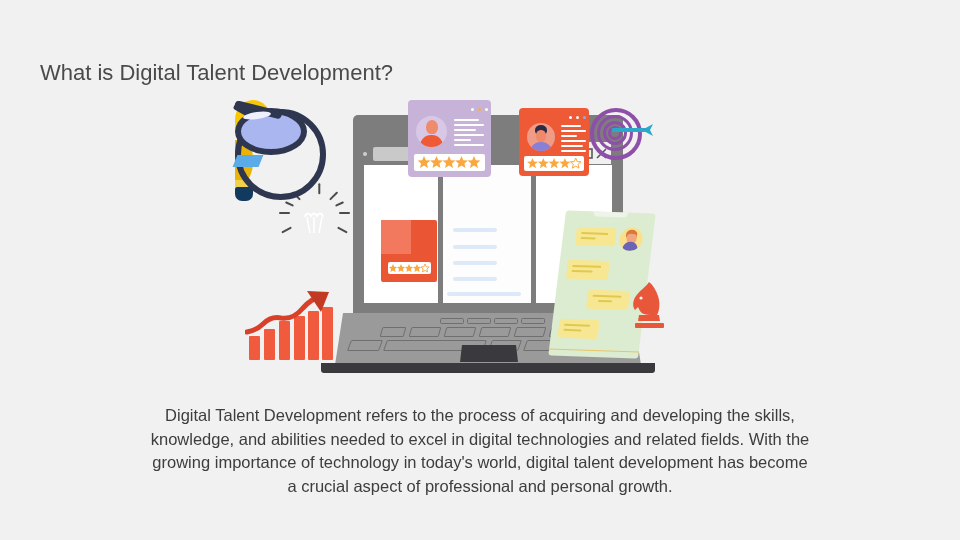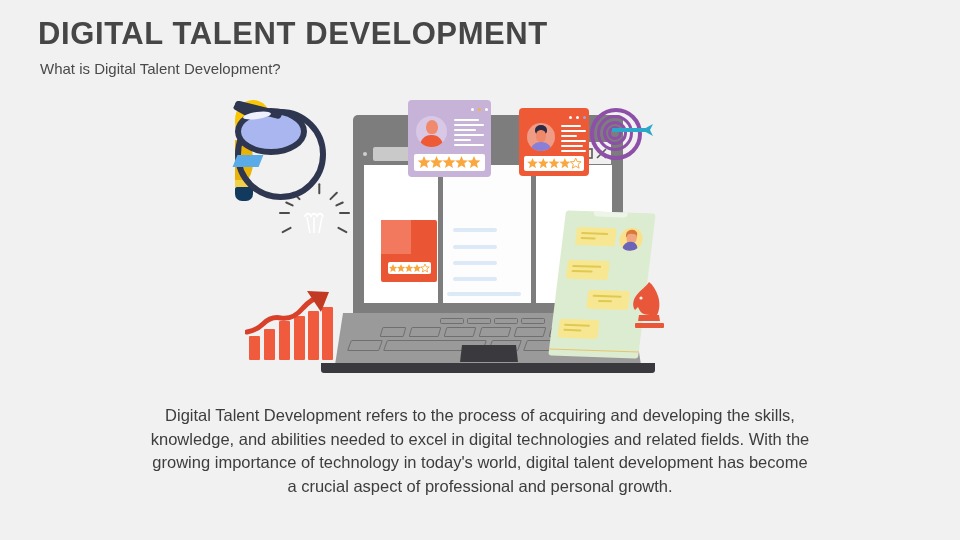--- a/index.html
+++ b/index.html
@@ -28,21 +28,21 @@
     font-size: 31px;
     font-weight: bold;
     letter-spacing: 0.6px;
     color: #464646;
     white-space: nowrap;
   }
   .subtitle {
     position: absolute;
     left: 40px;
     top: 60px;
-    font-size: 15px;
+    font-size: 22px;
     font-weight: normal;
     color: #4a4a4a;
     white-space: nowrap;
   }
 
   
   .body-text {
     position: absolute;
     left: 148px;
     top: 404px;
@@ -241,21 +241,20 @@
     width: 26px; height: 12px;
     background: #5aabe8;
     transform: skewX(-22deg);
   }
 </style>
 </head>
 <body>
 
 <div class="slide">
 
-  <div class="title">DIGITAL TALENT DEVELOPMENT</div>
   <div class="subtitle">What is Digital Talent Development?</div>
 
   <div class="illus">
 
     <div style="left:0;top:0;width:160px;height:170px;">
       <div class="bulb-glass"></div>
       <div class="bulb-glass-r"></div>
       <div class="bulb-neck"></div>
       <div class="bulb-base"></div>
 

